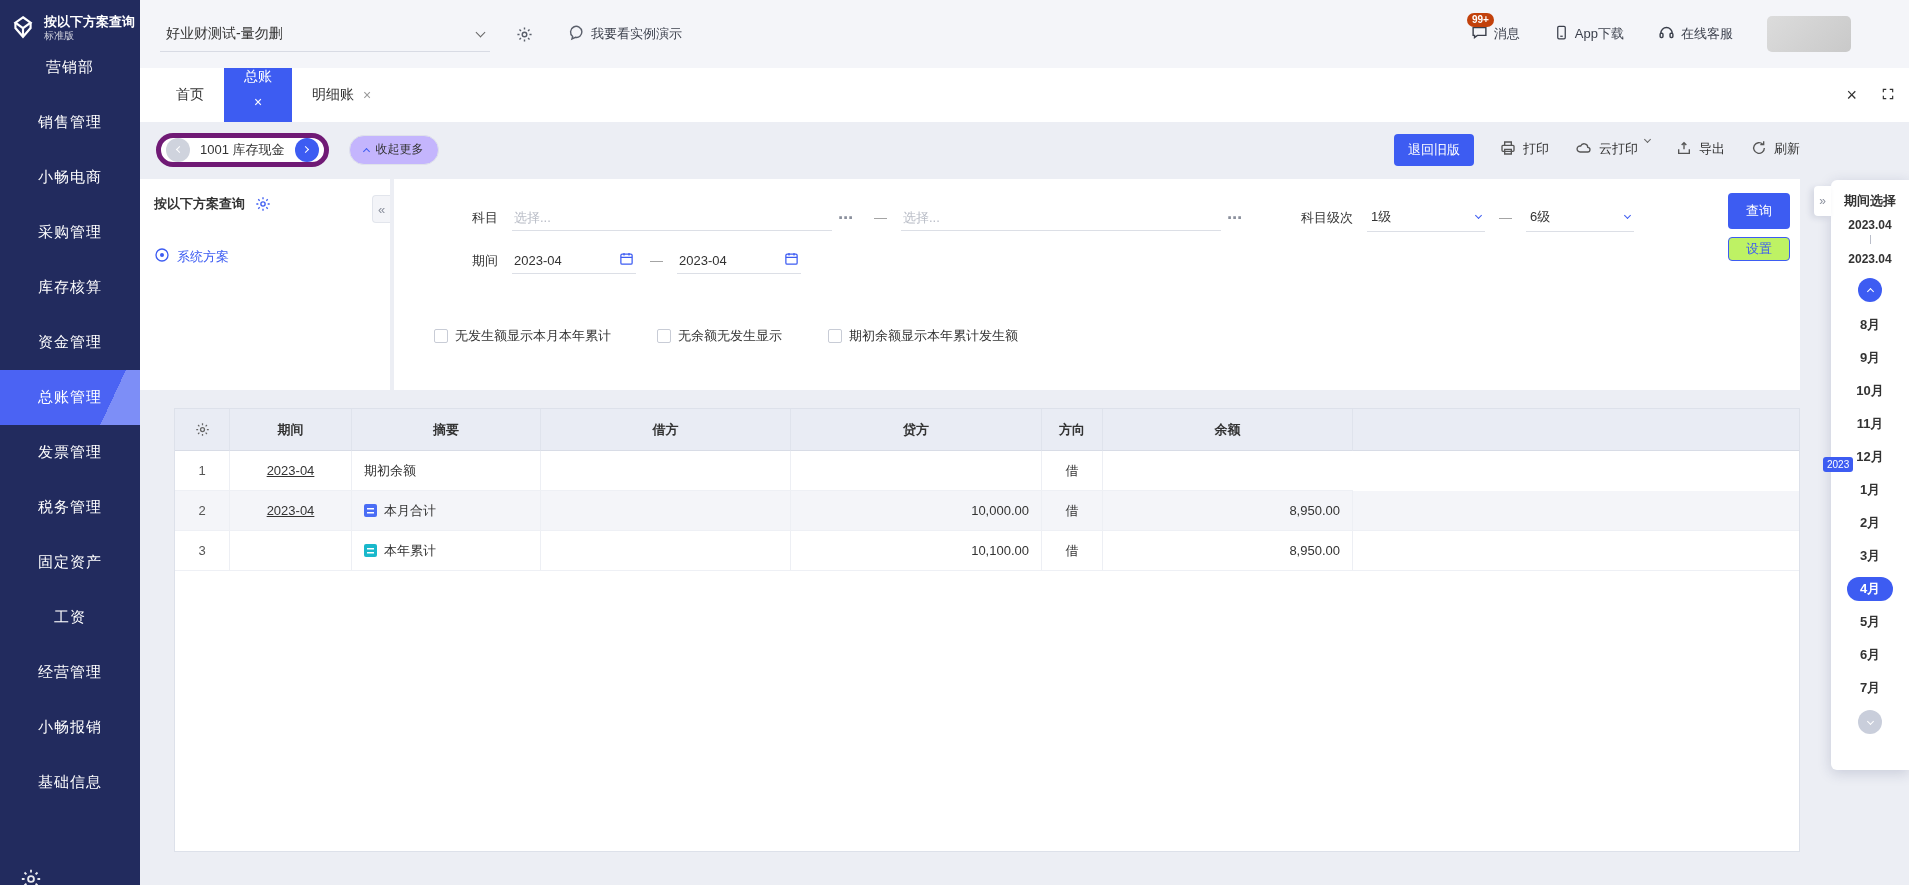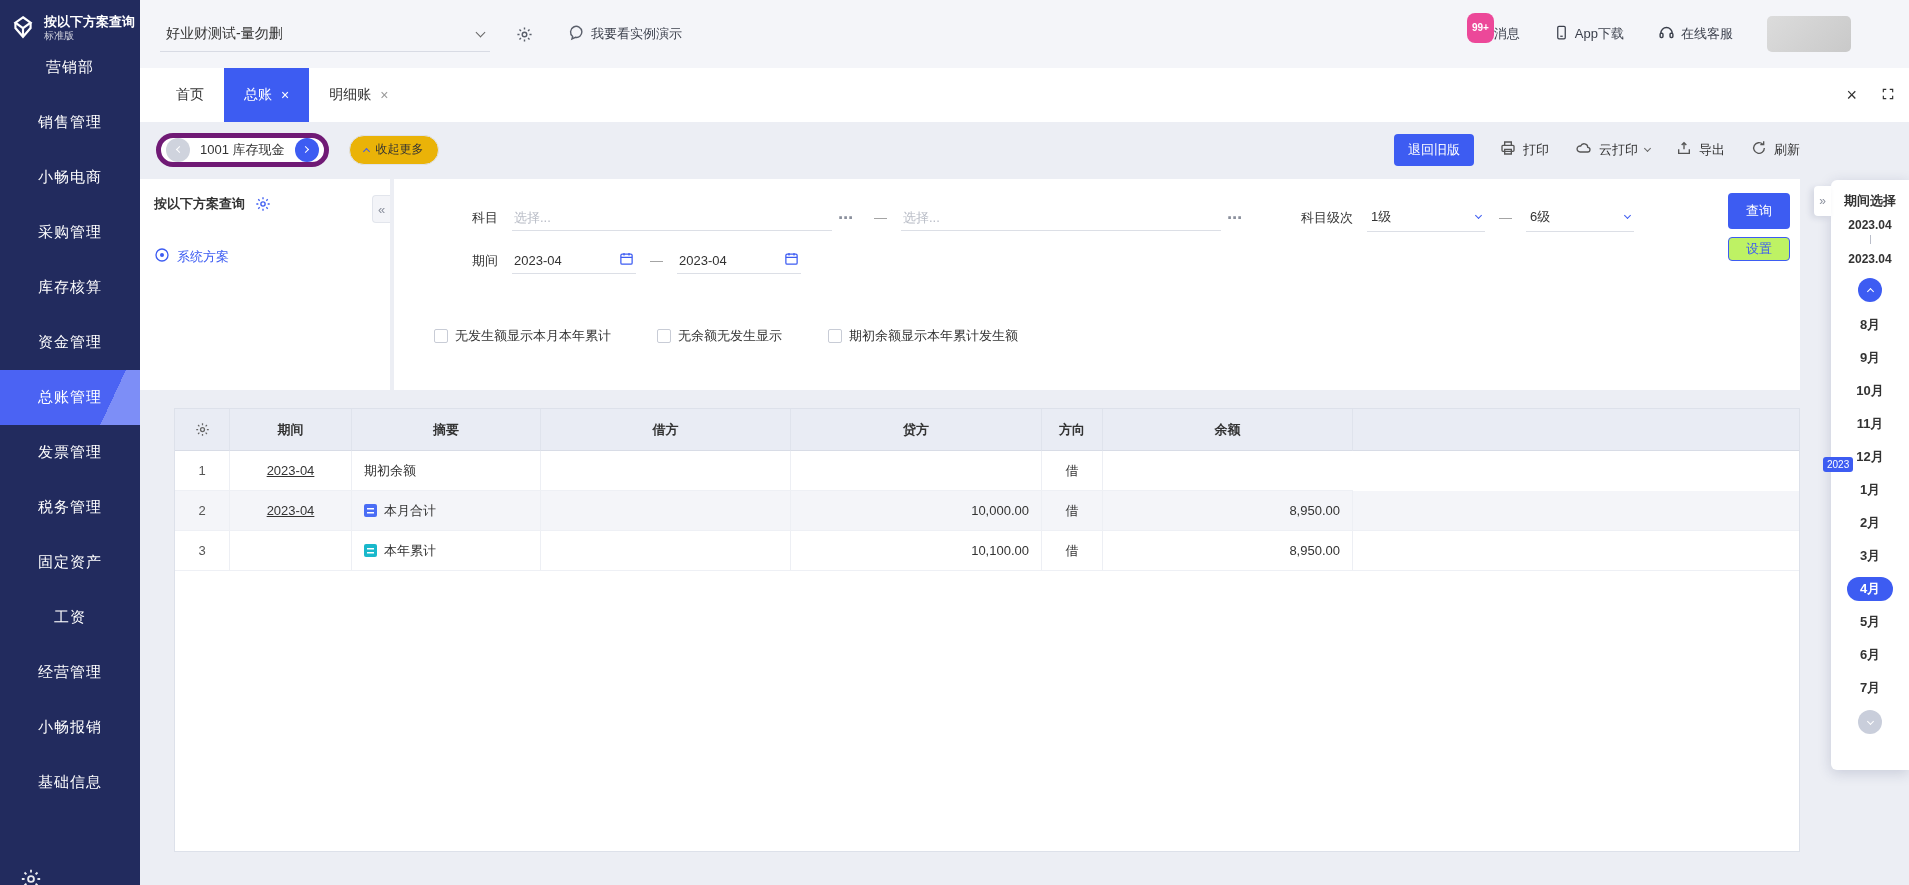--- a/index.html
+++ b/index.html
@@ -16,43 +16,43 @@
   .menu-item.active { background:linear-gradient(115deg,#4b63f3 76%,#7d8ef7 76%); }
   .sidebar-gear { position:absolute; bottom:-8px; left:20px; color:#fff; opacity:.9; }
 
   
   .header { position:absolute; left:140px; top:0; right:0; height:68px; background:#f4f5f9; display:flex; align-items:center; padding:0 58px 0 20px; }
   .company { width:330px; display:flex; align-items:center; justify-content:space-between; border-bottom:1px solid #d8dbe4; padding:8px 6px; font-size:14px; cursor:pointer; }
   .hdr-gear { margin-left:26px; color:#5a5f6b; display:flex; cursor:pointer; }
   .demo { margin-left:34px; display:flex; align-items:center; gap:7px; color:#3a3f4b; cursor:pointer; }
   .hdr-right { margin-left:auto; display:flex; align-items:center; gap:34px; }
   .hdr-item { display:flex; align-items:center; gap:6px; color:#3a3f4b; cursor:pointer; position:relative; }
-  .badge { position:absolute; top:-11px; right:26px; background:#ec4899; color:#fff; font-size:10px; line-height:14px; padding:8px 5px; border-radius:8px; font-weight:bold; }
+  .badge { position:absolute; top:-11px; right:26px; background:#c2410c; color:#fff; font-size:10px; line-height:14px; padding:0 5px; border-radius:8px; font-weight:bold; }
   .avatar { width:84px; height:36px; border-radius:5px; background:linear-gradient(135deg,#dcdcdc,#c9c9c9); }
 
   
   .tabbar { position:absolute; left:140px; top:68px; right:0; height:54px; background:#fff; display:flex; align-items:stretch; padding-left:16px; }
   .tab { display:flex; align-items:center; gap:9px; padding:0 20px; font-size:14px; color:#333; cursor:pointer; }
-  .tab.active { background:#3d5cf2; color:#fff; }
+  .tab.active { background:#3d5cf2; color:#fff;flex-direction:column; }
   .tab .x { font-size:14px; line-height:1; }
   .tab.active .x { color:#fff; }
   .tab .x { color:#999; }
   .tab-win { position:absolute; right:14px; top:0; height:54px; display:flex; align-items:center; gap:24px; color:#333; }
 
   
   .toolbar { position:absolute; left:140px; top:122px; right:109px; height:55px; display:flex; align-items:center; padding-left:16px; }
   .acct-pill { height:34px; border-radius:17px; background:#fff; border:5px solid #701a75; display:flex; align-items:center; padding:0 5px; gap:8px; cursor:pointer; }
   .circ { width:24px; height:24px; border-radius:50%; display:flex; align-items:center; justify-content:center; color:#fff; }
   .circ.gray { background:#cfd3dd; }
   .circ.blue { background:#3d5cf2; }
   .acct-pill .txt { font-size:13px; color:#333; padding:0 2px; }
-  .collapse-pill { margin-left:20px; height:30px; border-radius:15px; background:#eab308; border:1px solid #dfe2ea; display:flex; align-items:center; gap:7px; padding:0 14px; font-size:12px; color:#333; cursor:pointer; }
+  .collapse-pill { margin-left:20px; height:30px; border-radius:15px; background:#c4b5fd; border:1px solid #dfe2ea; display:flex; align-items:center; gap:7px; padding:0 14px; font-size:12px; color:#333; cursor:pointer; }
   .tb-right { margin-left:auto; display:flex; align-items:center; gap:26px;padding-left:20px; }
   .btn-old { height:32px; padding:0 14px; background:#3d5cf2; color:#fff; border:none; border-radius:4px; font-size:13px; cursor:pointer; font-family:inherit; }
-  .tb-act { display:flex; align-items:center; gap:7px; color:#333; cursor:pointer; }
+  .tb-act { display:flex; gap:7px; color:#333; cursor:pointer; }
   .tb-act svg { color:#555; }
 
   
   .scheme-panel { position:absolute; left:140px; top:179px; width:250px; height:211px; background:#fff; }
   .sp-head { display:flex; align-items:center; padding:16px 26px 0 14px; gap:10px; }
   .sp-title { font-weight:bold; font-size:13px; }
   .sp-collapse { position:absolute; right:0; top:16px; width:18px; height:28px; background:#f3f4f8; border:1px solid #e2e5ec; border-right:none; border-radius:4px 0 0 4px; display:flex; align-items:center; justify-content:center; color:#8a8f9c; cursor:pointer; }
   .sp-item { margin:34px 0 0 14px; display:flex; align-items:center; gap:7px; color:#3d5cf2; cursor:pointer; }
 
   .filter-card { position:absolute; left:394px; top:179px; width:1406px; height:211px; background:#fff; }

